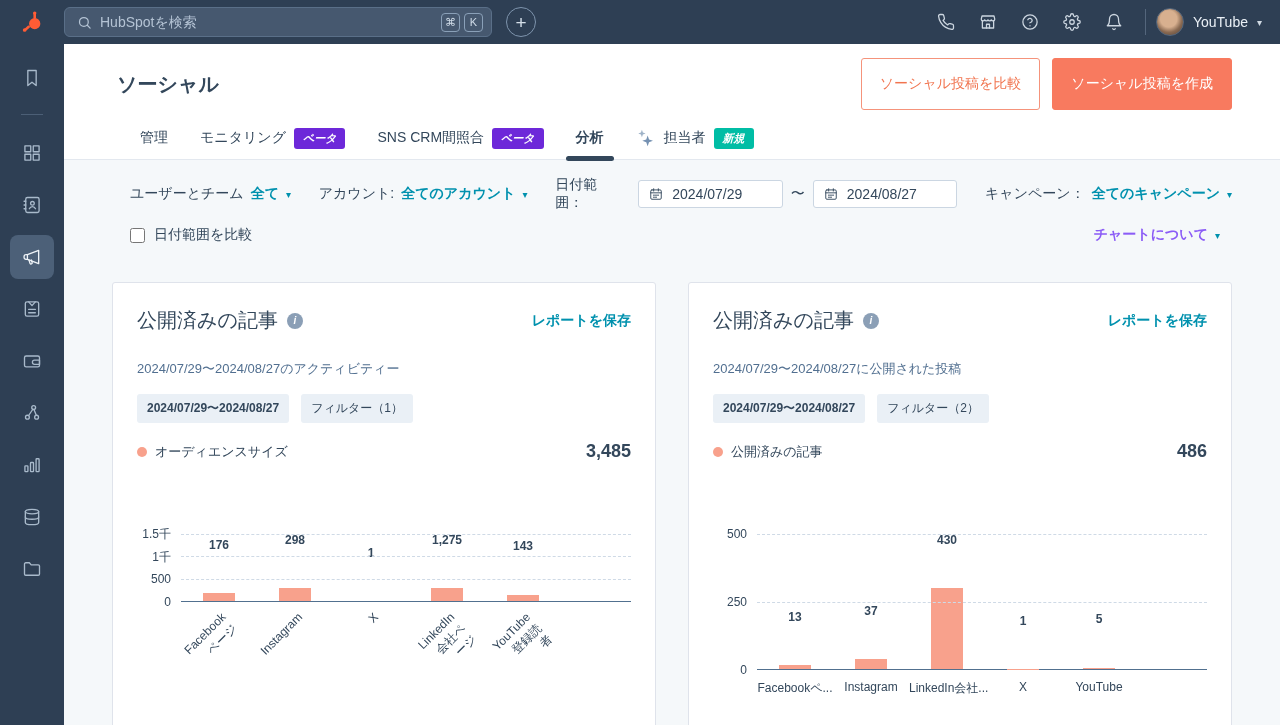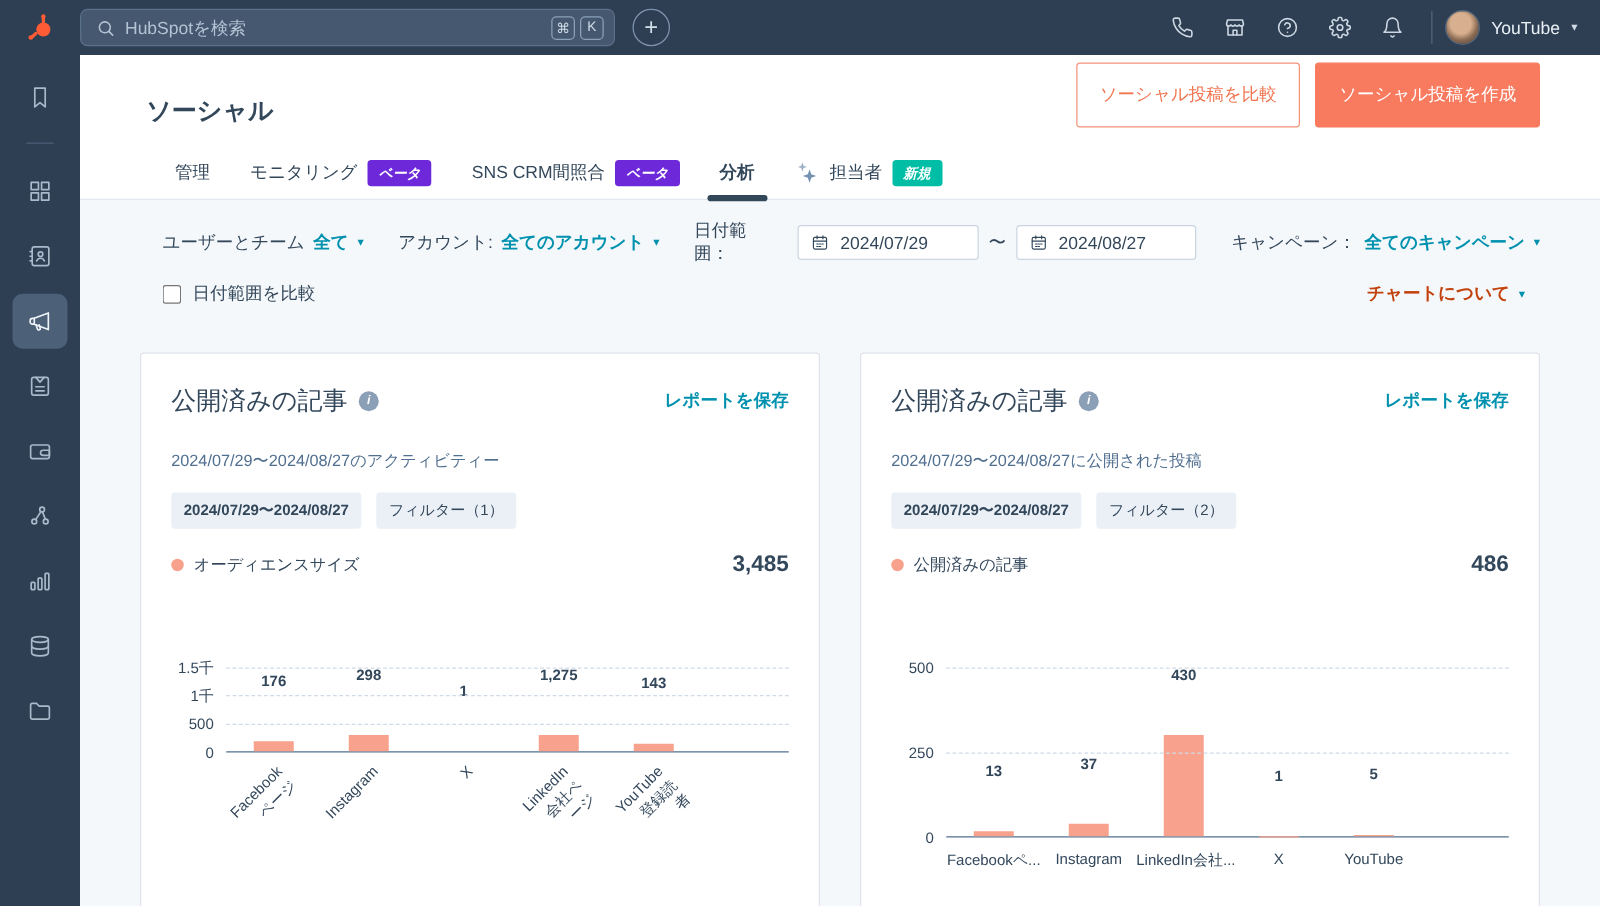--- a/index.html
+++ b/index.html
@@ -28,21 +28,21 @@
   
   .sidebar{position:absolute;top:44px;left:0;width:64px;height:681px;background:#2e3f54;display:flex;flex-direction:column;align-items:center;padding-top:12px;z-index:10;}
   .side-item{width:44px;height:44px;margin-bottom:8px;display:flex;align-items:center;justify-content:center;border-radius:8px;cursor:pointer;}
   .side-item svg{stroke:#a9bacb;fill:none;stroke-width:1.6;stroke-linecap:round;stroke-linejoin:round;}
   .side-item.active{background:#4c6078;}
   .side-item.active svg{stroke:#eef3f8;}
   .side-divider{width:22px;height:1px;background:#4c5f76;margin:6px 0 16px;}
   
   .main{position:absolute;left:64px;top:44px;width:1216px;height:681px;background:#f5f8fa;overflow:hidden;}
   .page-header{background:#fff;padding:22px 48px 0;height:116px;border-bottom:1px solid #e3e8ef;}
-  .title-row{display:flex;justify-content:space-between;align-items:flex-end;height:36px;}
+  .title-row{display:flex;justify-content:space-between;align-items:center;height:36px;}
   .page-title{font-size:20px;font-weight:700;color:#33475b;margin-left:5px;}
   .header-buttons{display:flex;gap:12px;}
   .btn{height:52px;padding:0 18px;border-radius:3px;font-size:14px;font-family:inherit;cursor:pointer;}
   .btn-secondary{background:#fff;border:1px solid #f5937b;color:#f1744f;}
   .btn-primary{background:#f87a5f;border:1px solid #f87a5f;color:#fff;}
   .tabs{display:flex;align-items:center;margin-top:14px;margin-left:12px;height:44px;}
   .tab{display:flex;align-items:center;gap:8px;padding:0 16px;height:44px;font-size:14px;color:#33475b;position:relative;cursor:pointer;white-space:nowrap;}
   .tab.active{font-weight:600;}
   .tab.active::after{content:'';position:absolute;left:6px;right:6px;bottom:-1px;height:5px;background:#33475b;border-radius:3px;}
   .tab-badge{font-size:11px;font-weight:700;font-style:italic;color:#fff;padding:3px 9px;border-radius:3px;}
@@ -57,21 +57,21 @@
   .fvalue{color:#0091ae;font-weight:600;}
   .teal-caret{font-size:10px;color:#0091ae;}
   .sp28{width:28px;} .sp14{width:14px;}
   .date-input{display:flex;align-items:center;gap:9px;background:#fff;border:1px solid #cbd6e2;border-radius:3px;height:28px;padding:0 10px;width:146px;}
   .date-input svg{stroke:#33475b;fill:none;stroke-width:1.6;stroke-linecap:round;flex-shrink:0;}
   .date-input input{border:none;outline:none;width:100%;font-size:14px;color:#33475b;font-family:inherit;background:transparent;}
   .tilde{margin:0 8px;color:#33475b;}
   .filter-row2{display:flex;justify-content:space-between;align-items:center;margin-top:14px;padding:0 12px 0 18px;font-size:14px;}
   .checkbox-group{display:flex;align-items:center;gap:9px;}
   .checkbox-group input{width:15px;height:15px;accent-color:#fff;border:1px solid #cbd6e2;}
-  .link-teal{color:#c2410c;font-weight:600;cursor:pointer;}
+  .link-teal{color:#8b5cf6;font-weight:600;cursor:pointer;}
   
   .cards{display:flex;gap:32px;margin-top:38px;}
   .card{width:544px;height:480px;background:#fff;border:1px solid #dfe3eb;border-radius:3px;padding:24px;overflow:hidden;}
   .card-title-row{display:flex;justify-content:space-between;align-items:center;}
   .card-title{font-size:20px;font-weight:500;color:#33475b;display:flex;align-items:center;gap:9px;}
   .info-icon{width:16px;height:16px;border-radius:50%;background:#8b9fb6;color:#fff;font-size:10px;font-weight:700;display:inline-flex;align-items:center;justify-content:center;font-style:italic;cursor:pointer;}
   .save-link{font-size:14px;color:#0091ae;font-weight:600;cursor:pointer;}
   .card-subtitle{margin-top:26px;font-size:13px;color:#516f90;}
   .tag-row{display:flex;gap:12px;margin-top:16px;}
   .tag{background:#eaf0f6;color:#33475b;font-size:12px;padding:6px 10px;border-radius:3px;cursor:pointer;}

